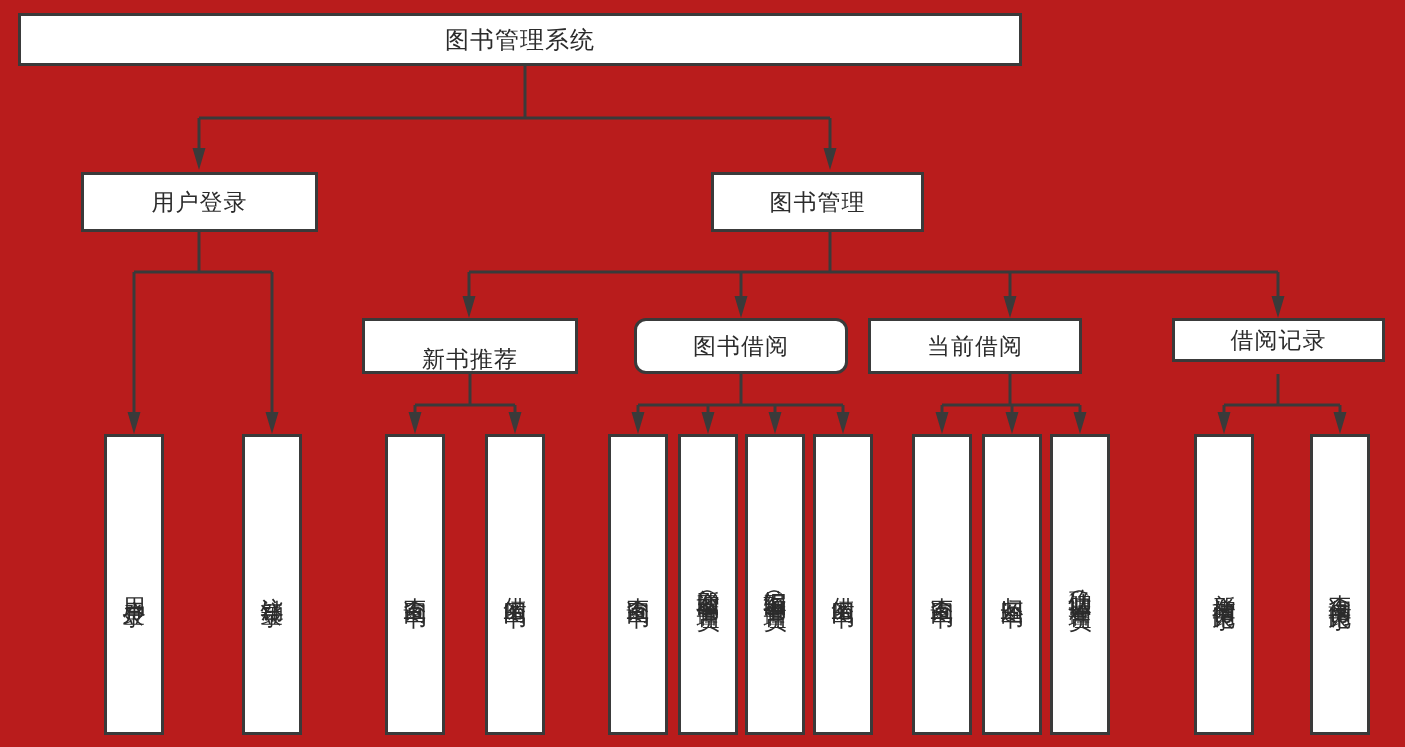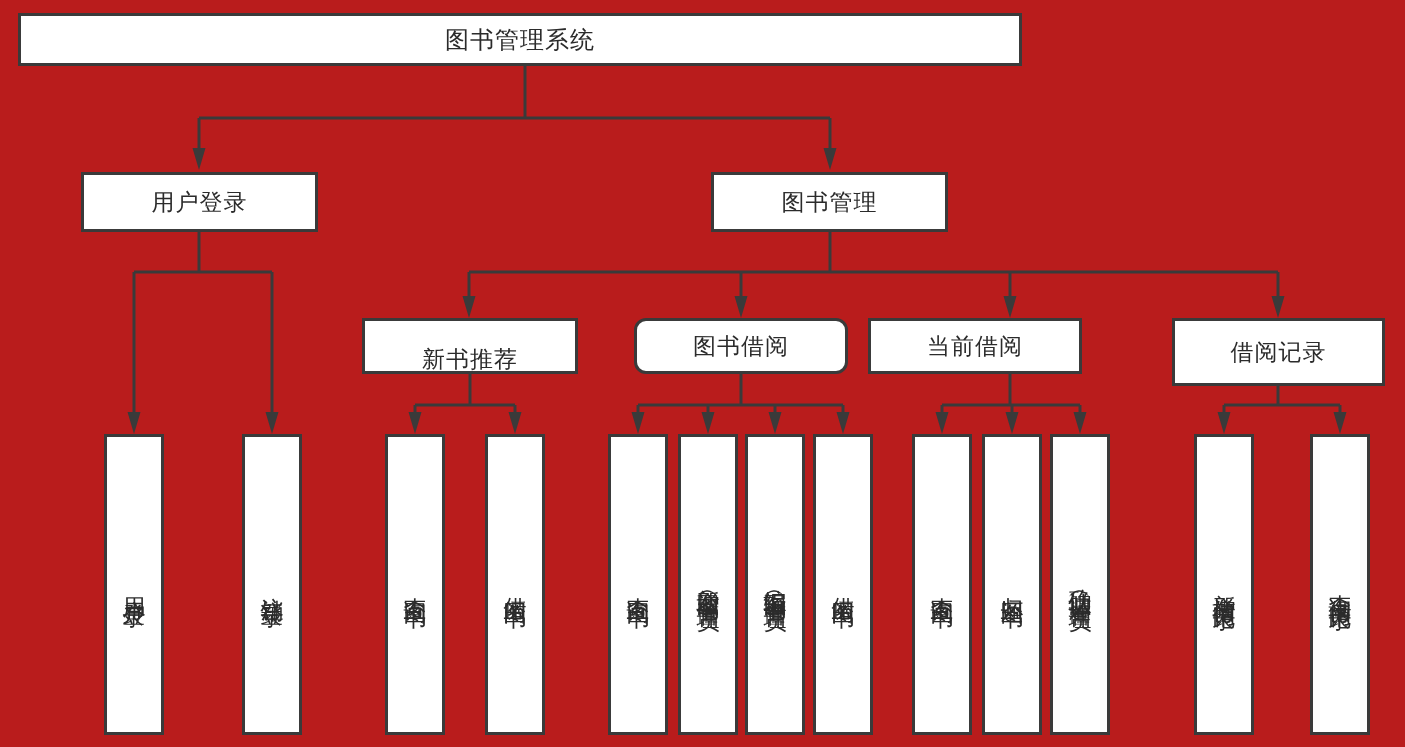--- a/index.html
+++ b/index.html
@@ -120,33 +120,33 @@
       <polyline points="1340,405 1340,424" fill="none" stroke="#3a3a3a" stroke-width="3" stroke-linecap="butt"></polyline>
       <polygon points="1340.0,434.0 1333.5,412.0 1346.5,412.0" fill="#3a3a3a"></polygon>
     </svg>
   <div id="nodes">
       <div class="node h root" style="left: 18px; top: 13px; width: 1004px; height: 53px; border-color: rgb(58, 58, 58); color: rgb(43, 43, 43);">
         <span>图书管理系统</span>
       </div>
       <div class="node h" style="left: 81px; top: 172px; width: 237px; height: 60px; border-color: rgb(58, 58, 58); color: rgb(43, 43, 43);">
         <span>用户登录</span>
       </div>
-      <div class="node h" style="left: 711px; top: 172px; width: 237px; height: 60px; border-color: rgb(58, 58, 58); color: rgb(43, 43, 43);">
+      <div class="node h" style="left: 711px; top: 172px; width: 213px; height: 60px; border-color: rgb(58, 58, 58); color: rgb(43, 43, 43);">
         <span>图书管理</span>
       </div>
       <div class="node h" style="left: 362px; top: 318px; width: 216px; height: 56px; border-color: rgb(58, 58, 58); color: rgb(43, 43, 43); align-items: flex-end;">
         <span>新书推荐</span>
       </div>
       <div class="node h" style="left: 634px; top: 318px; width: 214px; height: 56px; border-color: rgb(58, 58, 58); color: rgb(43, 43, 43); border-radius: 12px;">
         <span>图书借阅</span>
       </div>
       <div class="node h" style="left: 868px; top: 318px; width: 214px; height: 56px; border-color: rgb(58, 58, 58); color: rgb(43, 43, 43);">
         <span>当前借阅</span>
       </div>
-      <div class="node h" style="left: 1172px; top: 318px; width: 213px; height: 68px; border-color: rgb(58, 58, 58); color: rgb(43, 43, 43);">
+      <div class="node h" style="left: 1172px; top: 318px; width: 213px; height: 44px; border-color: rgb(58, 58, 58); color: rgb(43, 43, 43);">
         <span>借阅记录</span>
       </div>
       <div class="node v" style="left: 104px; top: 434px; width: 60px; height: 301px; border-color: rgb(58, 58, 58); color: rgb(43, 43, 43);">
         <span class="vlabel">用户登录</span>
       </div>
       <div class="node v" style="left: 242px; top: 434px; width: 60px; height: 301px; border-color: rgb(58, 58, 58); color: rgb(43, 43, 43);">
         <span class="vlabel">注销登录</span>
       </div>
       <div class="node v" style="left: 385px; top: 434px; width: 60px; height: 301px; border-color: rgb(58, 58, 58); color: rgb(43, 43, 43);">
         <span class="vlabel">查询图书</span>

